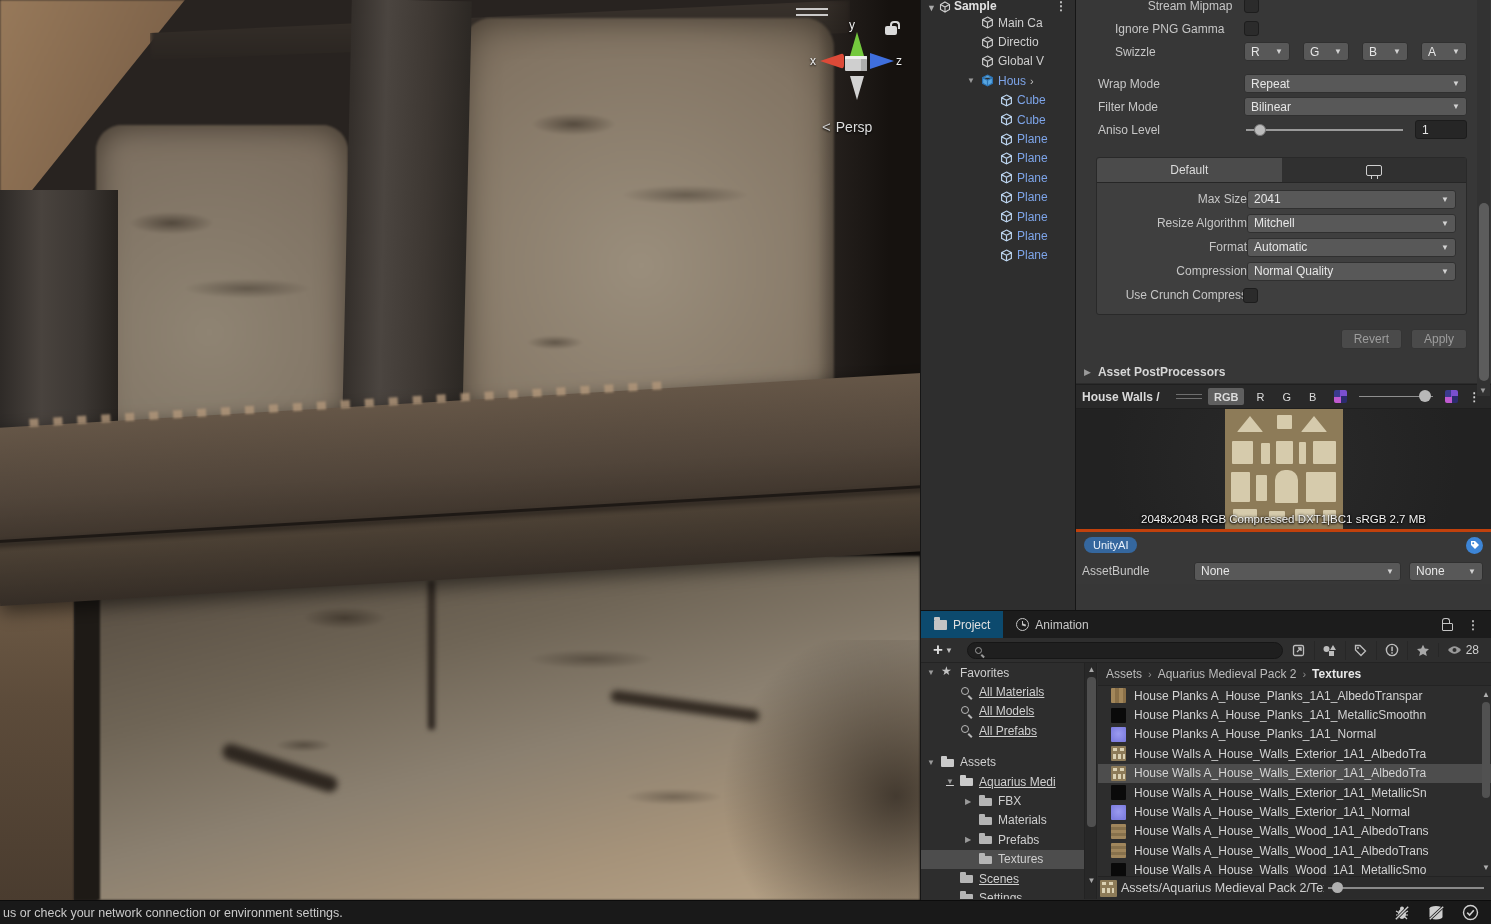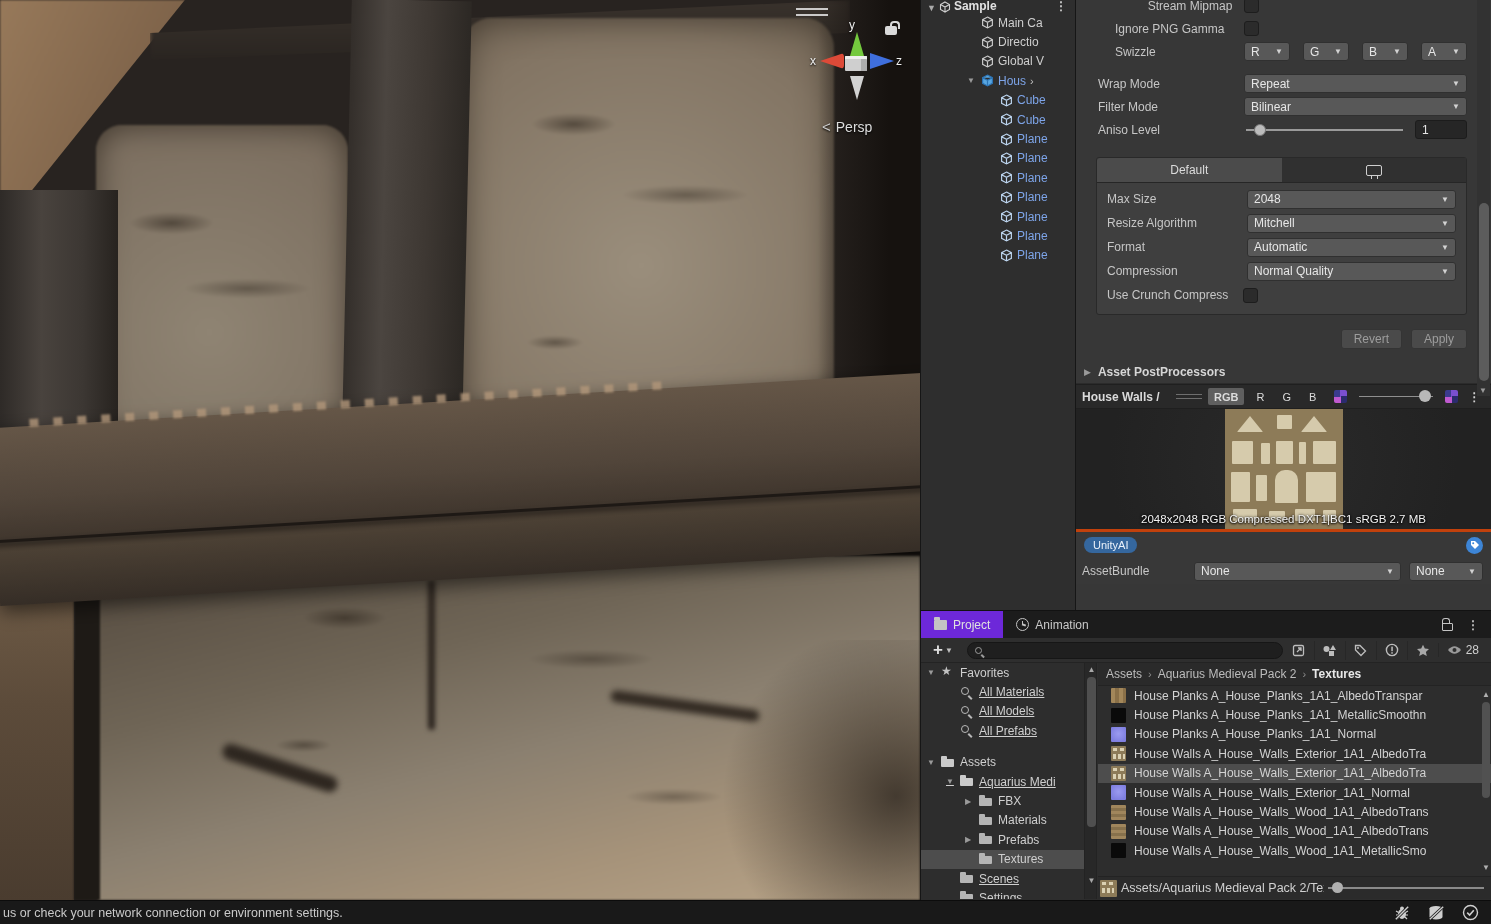--- a/index.html
+++ b/index.html
@@ -110,21 +110,21 @@
   .numfield{width:52px;height:19px;background:#262626;border:1px solid #1c1c1c;border-radius:3px;color:#e6e6e6;display:flex;align-items:center;padding:0 6px;}
   .spacer8{height:9px;}
   .platform-box{margin:16px 24px 0 20px;background:#3f3f3f;border:1px solid #292929;border-radius:3px;}
   .ptabs{display:flex;height:25px;background:#303030;border-bottom:1px solid #262626;}
   .ptab{flex:1;display:flex;align-items:center;justify-content:center;color:#dcdcdc;}
   .ptab.active{background:#4b4b4b;border-radius:3px 0 0 0;}
   .ptab .mon{width:16px;height:11px;border:1.5px solid #cfcfcf;border-radius:2px;position:relative;}
   .ptab .mon::after{content:"";position:absolute;left:4px;bottom:-4px;width:5px;height:3px;border-left:1.5px solid #cfcfcf;border-right:1.5px solid #cfcfcf;}
   .prow{display:flex;align-items:center;height:24px;padding:0 10px;}
   .prow .lbl{width:140px;flex:0 0 140px;color:#c6c6c6;white-space:nowrap;overflow:hidden;}
-  .pbox-pad{padding-bottom:7px;padding-top:4px;}
+  .pbox-pad{padding-bottom:7px;padding-top:4px;text-align:right;}
   .btnrow{display:flex;justify-content:flex-end;gap:9px;margin-top:14px;padding-right:24px;}
   .ubtn{height:20px;padding:0 12px;background:#4a4a4a;border:1px solid #343434;border-radius:3px;color:#9d9d9d;display:flex;align-items:center;}
   .foldrow{display:flex;align-items:center;gap:7px;margin-top:15px;padding-left:8px;height:20px;border-bottom:1px solid #2b2b2b;padding-bottom:4px;}
   .foldrow .tri{font-size:9px;color:#9a9a9a;}
   .foldrow .flab{font-weight:bold;color:#d6d6d6;}
   .insp-sb{position:absolute;right:1px;top:0;width:13px;height:396px;background:#323232;}
   .insp-sb .thumb{position:absolute;left:1.5px;top:203px;width:10px;height:178px;background:#5c5c5c;border-radius:5px;}
   .insp-sb .dn{position:absolute;left:2px;bottom:1px;font-size:8px;color:#9a9a9a;}
 
   .pv-header{height:25px;background:#292929;border-top:1px solid #1f1f1f;border-bottom:1px solid #1f1f1f;display:flex;align-items:center;padding:0 6px;gap:6px;}
@@ -148,21 +148,21 @@
   .tag-btn{margin-left:auto;width:17px;height:17px;border-radius:50%;background:#3d85d6;display:flex;align-items:center;justify-content:center;}
   .tag-btn svg{display:block;}
   .ab-row{height:26px;display:flex;align-items:center;padding:0 8px 0 6px;gap:8px;background:#383838;}
   .ab-row .lbl{width:104px;flex:0 0 104px;color:#c6c6c6;}
   .ab-dd1{flex:1;} .ab-dd2{width:74px;flex:0 0 74px;}
 
   
   #project{position:absolute;left:920px;top:610px;width:571px;height:290px;background:#2d2d2d;border-left:1px solid #161616;border-top:1px solid #121212;}
   .ptabbar{height:27px;background:#1c1c1c;display:flex;align-items:stretch;}
   .wtab{display:flex;align-items:center;gap:6px;padding:0 13px;color:#c9c9c9;}
-  .wtab.active{background:#6d28d9;color:#e0e0e0;}
+  .wtab.active{background:#0c4a6e;color:#e0e0e0;}
   .fold-ico{width:13px;height:10px;background:#c4c4c4;border-radius:1px;position:relative;margin-top:1px;}
   .fold-ico::before{content:"";position:absolute;top:-3px;left:0;width:6px;height:3px;background:#c4c4c4;border-radius:1px 1px 0 0;}
   .clock-ico{width:13px;height:13px;border:1.5px solid #c4c4c4;border-radius:50%;position:relative;}
   .clock-ico::before{content:"";position:absolute;left:4.5px;top:2px;width:1.5px;height:4px;background:#c4c4c4;}
   .clock-ico::after{content:"";position:absolute;left:5px;top:5px;width:4px;height:1.5px;background:#c4c4c4;transform:rotate(20deg);}
   .tabbar-right{margin-left:auto;display:flex;align-items:center;gap:14px;padding-right:12px;}
   .lock-ico{width:11px;height:8px;border:1.5px solid #c4c4c4;border-radius:1px;position:relative;margin-top:5px;}
   .lock-ico::before{content:"";position:absolute;left:-1.5px;top:-6px;width:6px;height:5px;border:1.5px solid #c4c4c4;border-bottom:none;border-radius:3px 3px 0 0;}
   .kebab{color:#c4c4c4;font-weight:bold;letter-spacing:0;}
   .ptoolbar{height:25px;background:#2e2e2e;border-bottom:1px solid #232323;display:flex;align-items:center;padding:0 6px;}
@@ -492,21 +492,21 @@
               <span>Default</span>
             </div>
           <div class="ptab">
               <span class="mon"></span>
             </div>
         </div>
         <div class="pbox-pad">
           <div class="prow">
             <span class="lbl">Max Size</span>
             <span class="dd grow">
-                <span>2048</span>
+                <span>2041</span>
                 <span class="car">▼</span>
               </span>
           </div>
           <div class="prow">
             <span class="lbl">Resize Algorithm</span>
             <span class="dd grow">
                 <span>Mitchell</span>
                 <span class="car">▼</span>
               </span>
           </div>
@@ -785,20 +785,24 @@
               <div class="f-row">
                 <span class="fthumb i-tan-house"></span>
                 <span>House Walls A_House_Walls_Exterior_1A1_AlbedoTra</span>
               </div>
 
               <div class="f-row selected">
                 <span class="fthumb i-tan-house"></span>
                 <span>House Walls A_House_Walls_Exterior_1A1_AlbedoTra</span>
               </div>
 
+              <div class="f-row">
+                <span class="fthumb i-black"></span>
+                <span>House Walls A_House_Walls_Exterior_1A1_MetallicSn</span>
+              </div>
 
               <div class="f-row">
                 <span class="fthumb i-normal"></span>
                 <span>House Walls A_House_Walls_Exterior_1A1_Normal</span>
               </div>
 
               <div class="f-row">
                 <span class="fthumb i-tan-wood"></span>
                 <span>House Walls A_House_Walls_Wood_1A1_AlbedoTrans</span>
               </div>

